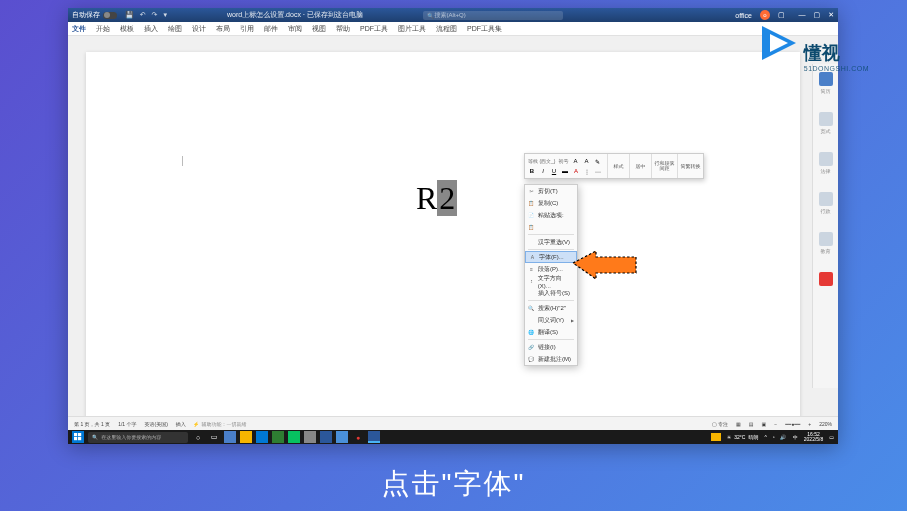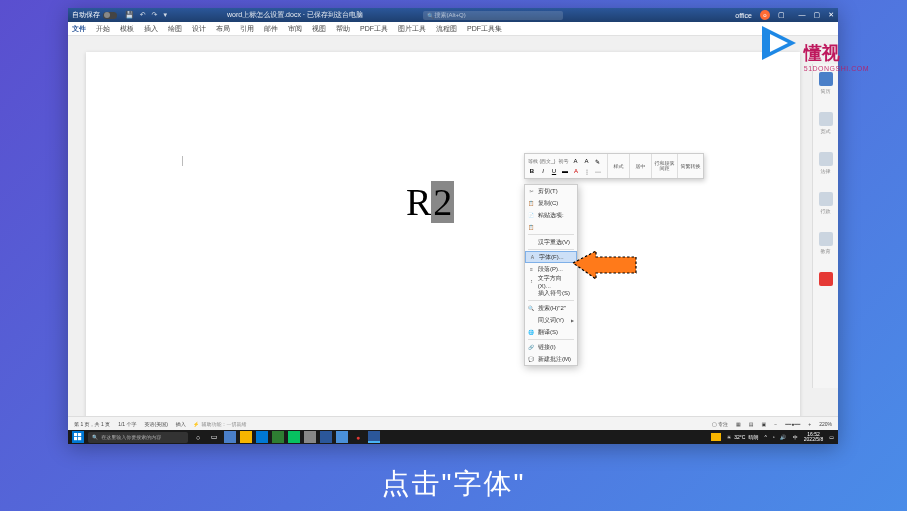--- a/index.html
+++ b/index.html
@@ -23,21 +23,21 @@
     .ribbon-tabs { height: 14px; background: #fff; border-bottom: 1px solid #e1e1e1; display: flex; padding-left: 4px; gap: 10px; align-items: center; font-size: 7px; color: #444; }
     .ribbon-tabs span { cursor: pointer; }
     .ribbon-tabs .tab-file { color: #2b579a; font-weight: bold; }
     
     .doc-area { position: absolute; top: 28px; left: 0; right: 0; bottom: 28px; background: #f0f0f0; overflow: hidden; }
     .page { position: absolute; left: 18px; top: 16px; width: 714px; height: 370px; background: #fff; box-shadow: 0 1px 4px rgba(0,0,0,0.15); }
     .corner-mark { position: absolute; width: 10px; height: 10px; border: 1px solid #bbb; }
     .cm-tl { top: 104px; left: 96px; border-right: none; border-bottom: none; border-top: none; }
     .cm-tr { top: 104px; right: 96px; border-left: none; border-bottom: none; border-top: none; }
     
-    .doc-text { position: absolute; left: 320px; top: 128px; font-size: 38px; font-weight: 400; color: #000; font-family: "Times New Roman", serif; }
+    .doc-text { position: absolute; left: 330px; top: 128px; font-size: 32px; font-weight: 400; color: #000; font-family: "Times New Roman", serif; }
     .doc-text .sel { background: #888; color: #000; padding: 0 2px; }
     
     .right-panel { position: absolute; right: 0; top: 28px; bottom: 28px; width: 26px; background: #f5f5f5; border-left: 1px solid #ddd; display: flex; flex-direction: column; align-items: center; gap: 18px; padding-top: 8px; }
     .right-panel .panel-item { display: flex; flex-direction: column; align-items: center; gap: 2px; font-size: 5px; color: #888; }
     .right-panel .panel-icon { width: 14px; height: 14px; background: #cbd5e0; border-radius: 2px; }
     .right-panel .panel-icon.blue { background: #4a7fc8; }
     .right-panel .gift { width: 14px; height: 14px; background: #e53935; border-radius: 2px; }
     
     .mini-toolbar { position: absolute; left: 456px; top: 145px; width: 180px; height: 26px; background: #fafafa; border: 1px solid #ccc; box-shadow: 1px 2px 5px rgba(0,0,0,0.2); display: flex; font-size: 6px; }
     .mini-toolbar .mt-left { flex: 1; padding: 2px 3px; }
@@ -67,21 +67,21 @@
     .taskbar .search-bar { width: 100px; height: 11px; background: #333; border-radius: 2px; display: flex; align-items: center; padding: 0 4px; font-size: 5px; color: #aaa; gap: 3px; }
     .taskbar .tb-icons { display: flex; gap: 4px; }
     .taskbar .tb-icon { width: 12px; height: 12px; display: flex; align-items: center; justify-content: center; font-size: 7px; color: #fff; }
     .taskbar .tb-right { margin-left: auto; display: flex; align-items: center; gap: 6px; color: #fff; font-size: 5px; }
     .taskbar .weather { display: flex; align-items: center; gap: 3px; }
     .taskbar .tb-time { text-align: center; line-height: 1; font-size: 5px; }
     
     .logo-overlay { position: absolute; right: 38px; top: 14px; z-index: 200; display: flex; align-items: center; gap: 4px; }
     .logo-play { width: 42px; height: 42px; position: relative; }
     .logo-play svg { width: 100%; height: 100%; }
-    .logo-text { color: #be185d; margin-top: 27px; }
+    .logo-text { color: #0c4a6e; margin-top: 27px; }
     .logo-text .zh { font-size: 18px; font-weight: bold; }
     .logo-text .en { font-size: 7px; opacity: 0.85; letter-spacing: 0.5px; }
     
     .caption { position: absolute; left: 0; right: 0; bottom: 8px; text-align: center; color: #fff; font-size: 28px; font-weight: 400; letter-spacing: 2px; }
     
     .paragraph-mark { position: absolute; right: 3px; bottom: 28px; width: 4px; height: 10px; background: #d4a017; border-radius: 1px; }
   </style>
 </head>
 <body>
 

